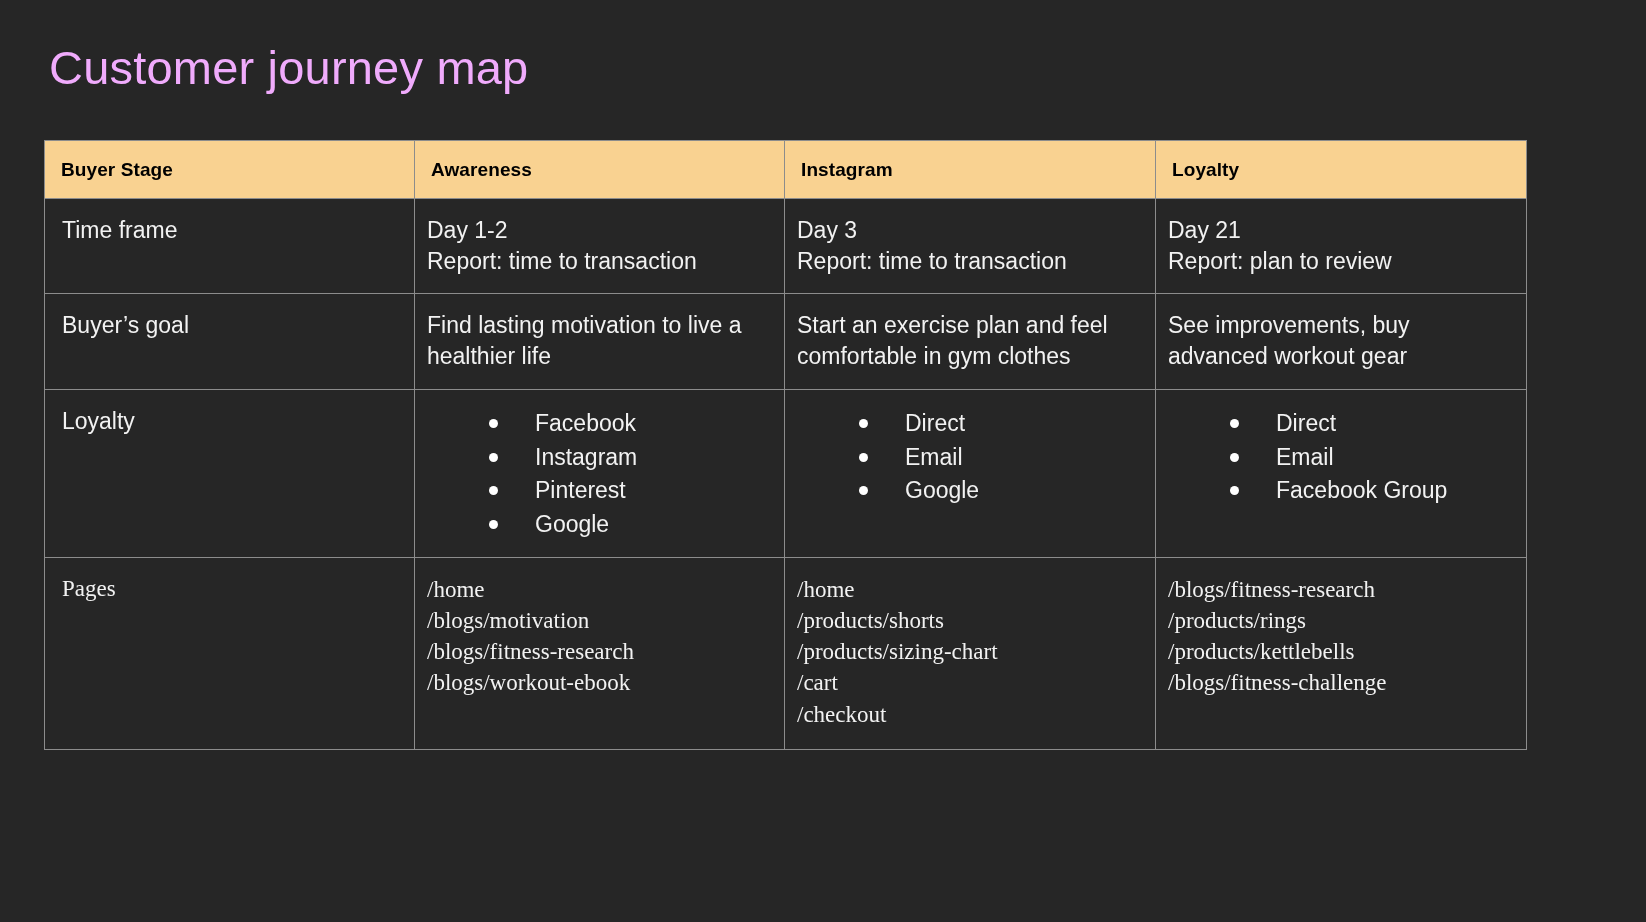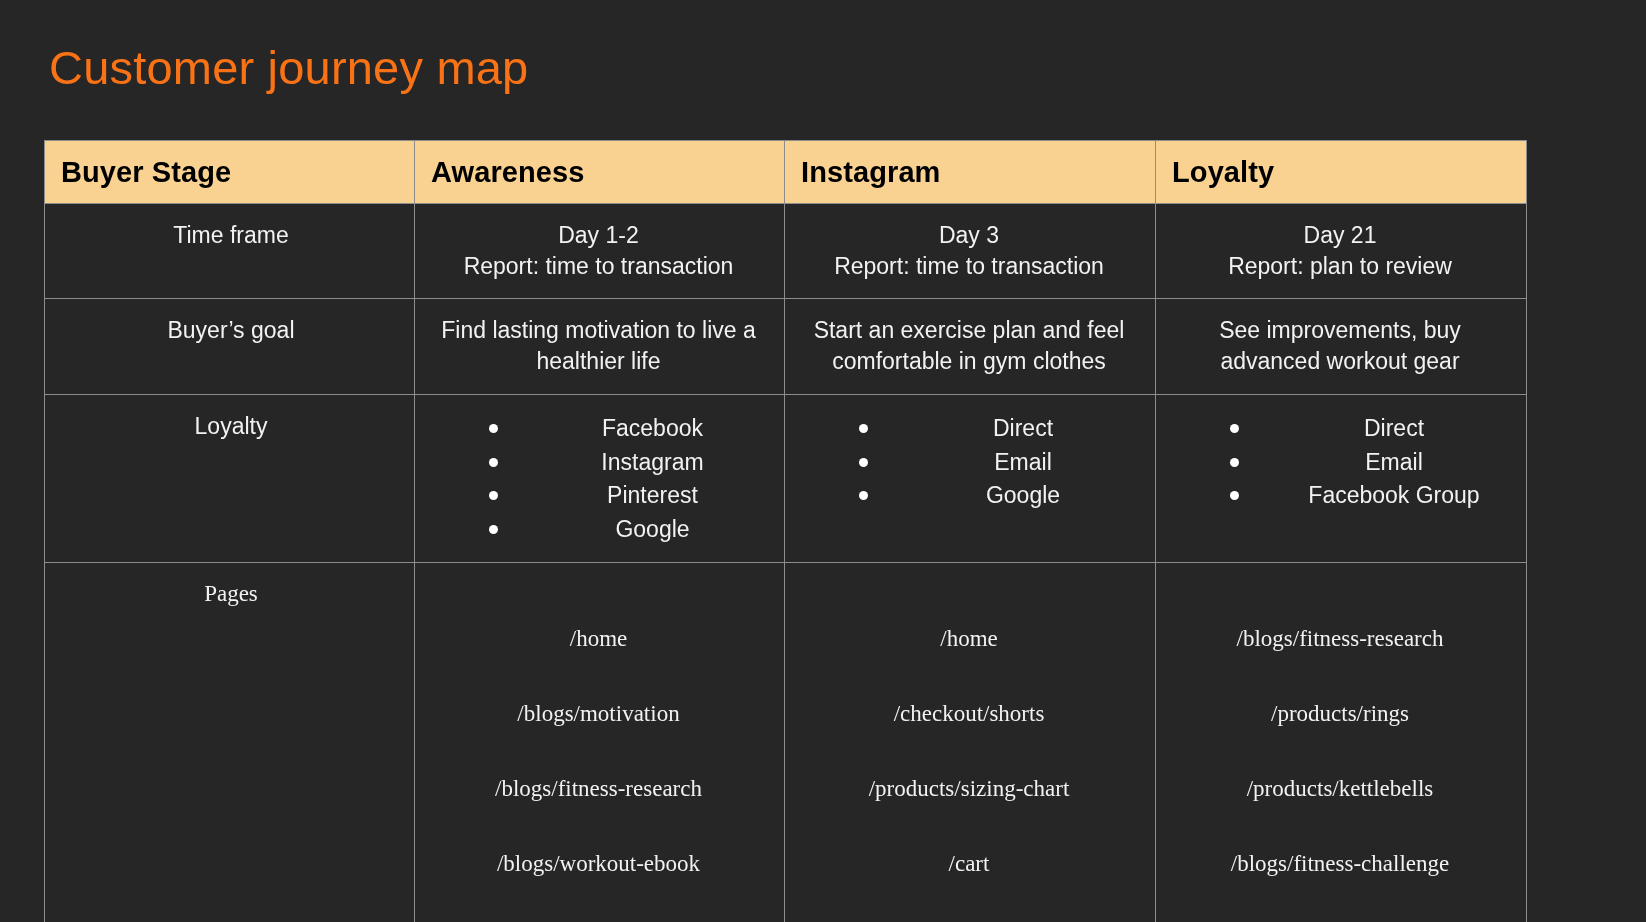--- a/index.html
+++ b/index.html
@@ -19,56 +19,55 @@
     height: 922px;
     background: #262626;
   }
   .page-title {
     position: absolute;
     left: 49px;
     top: 41px;
     font-size: 47px;
     font-weight: 300;
     letter-spacing: 0.2px;
-    color: #f97316;
+    color: #f0abfc;
     line-height: 1.15;
     white-space: nowrap;
   }
   .journey-table {
     position: absolute;
     left: 44px;
     top: 140px;
     width: 1482px;
     border-collapse: collapse;
     table-layout: fixed;
   }
   .journey-table td,
   .journey-table th {
     border: 1.5px solid #8c8c8c;
     vertical-align: top;
     box-sizing: border-box;
   }
   .journey-table th {
     background: #f9d291;
     color: #000000;
-    font-size: 29px;
+    font-size: 19px;
     font-weight: bold;
     text-align: left;
     padding: 15px 0 14px 16px;
     height: 58px;
     vertical-align: middle;
     letter-spacing: 0.1px;
   }
   .journey-table td {
     color: #f2f2f2;
     font-size: 23px;
     font-weight: 400;
     padding: 16px 14px 14px 12px;
     line-height: 1.33;
-    text-align: center;
   }
   td.label-cell {
     padding-left: 17px;
   }
   .col-1 { width: 370px; }
   .col-2 { width: 370px; }
   .col-3 { width: 371px; }
   .col-4 { width: 371px; }
 
   .row-timeframe td { height: 95px; }
@@ -98,21 +97,20 @@
     left: 0;
     top: 11px;
     width: 9px;
     height: 9px;
     border-radius: 50%;
     background: #ffffff;
   }
   .path-lines > span {
     display: block;
     line-height: 1.355;
-    margin-top: 44px;
   }
 </style>
 </head>
 <body>
 
 <div class="page">
 
   <div class="page-title">Customer journey map</div>
 
   <table class="journey-table">
@@ -194,21 +192,21 @@
           <div class="path-lines">
             <span>/home</span>
             <span>/blogs/motivation</span>
             <span>/blogs/fitness-research</span>
             <span>/blogs/workout-ebook</span>
           </div>
         </td>
         <td>
           <div class="path-lines">
             <span>/home</span>
-            <span>/checkout/shorts</span>
+            <span>/products/shorts</span>
             <span>/products/sizing-chart</span>
             <span>/cart</span>
             <span>/checkout</span>
           </div>
         </td>
         <td>
           <div class="path-lines">
             <span>/blogs/fitness-research</span>
             <span>/products/rings</span>
             <span>/products/kettlebells</span>

